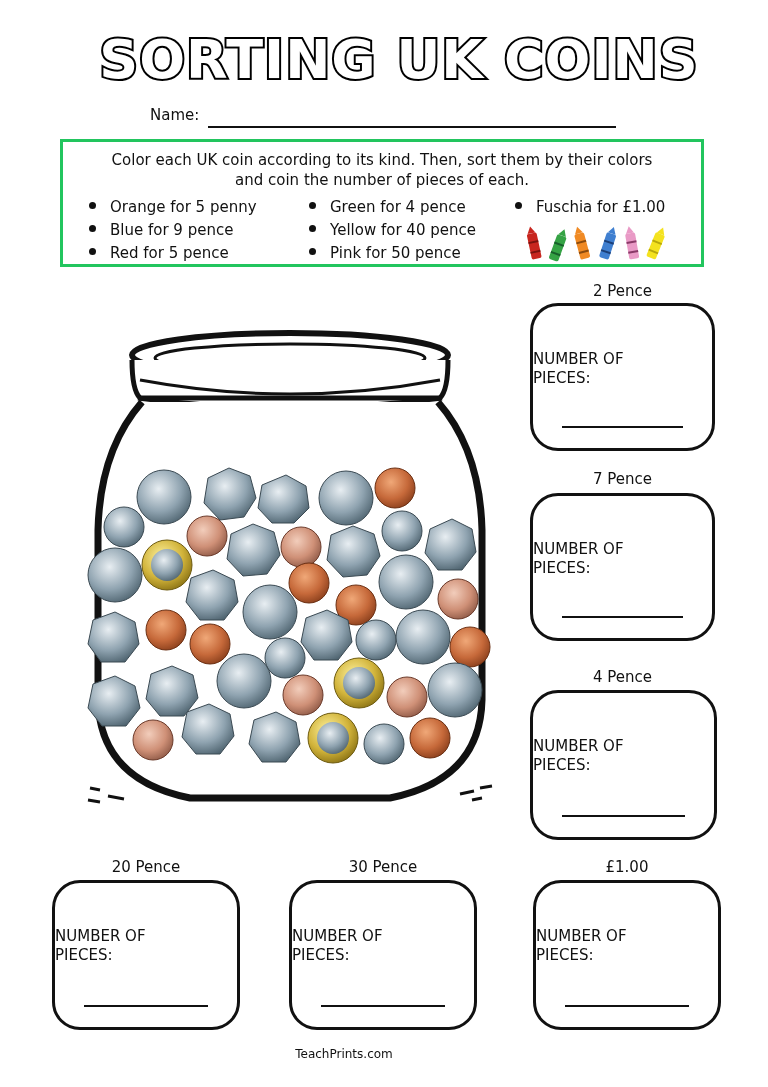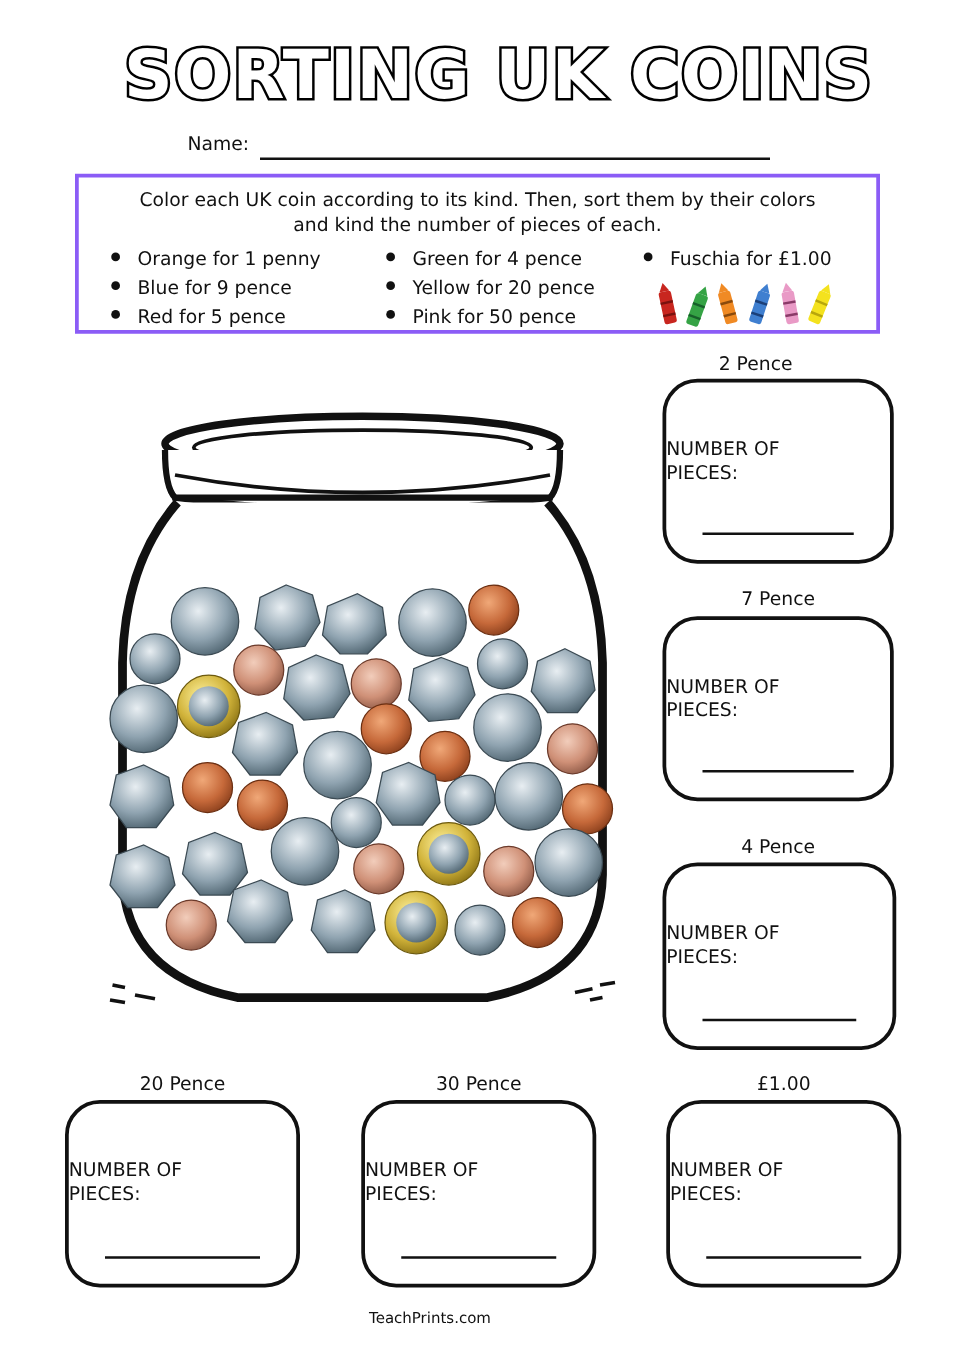--- a/index.html
+++ b/index.html
@@ -1,20 +1,20 @@
 <!DOCTYPE html>
 <html><head>
 <meta charset="utf-8">
 <style>
   html, body { margin:0; padding:0; background:#fff; }
   body { width:768px; height:1087px; position:relative; overflow:hidden; font-family:"DejaVu Sans", sans-serif; color:#111; }
   .title { position:absolute; left:15px; width:768px; top:28px; text-align:center; font-family:"DejaVu Sans", sans-serif; font-weight:bold; font-size:54px; letter-spacing:1px; color:#fff; -webkit-text-stroke:4px #000; paint-order:stroke fill; }
   .name-row { position:absolute; top:106px; left:150px; font-size:15px; }
   .name-line { position:absolute; top:126px; left:208px; width:408px; border-bottom:2px solid #111; }
-  .instr { position:absolute; left:60px; top:139px; width:644px; height:128px; border:3px solid #8b5cf6; box-sizing:border-box; }
+  .instr { position:absolute; left:60px; top:139px; width:644px; height:128px; border:3px solid #22c55e; box-sizing:border-box; }
   .instr-text { position:absolute; top:8px; left:0; width:100%; text-align:center; font-size:15px; line-height:20px; }
   .legend-item { position:absolute; font-size:15px; }
   .legend-item .dot { display:inline-block; width:7px; height:7px; border-radius:50%; background:#111; margin-right:14px; vertical-align:middle; position:relative; top:-2px; }
   .crayons { position:absolute; left:463px; top:83px; width:150px; height:40px; }
   .box-label { position:absolute; text-align:center; font-size:15px; }
   .box { position:absolute; border:3px solid #111; border-radius:28px; box-sizing:border-box; }
   .box .lbl { position:absolute; left:0; width:100%; top:44px; font-size:15px; line-height:19px; }
   .box .ans { position:absolute; left:16%; width:68%; bottom:20px; border-bottom:2px solid #111; }
   .footer { position:absolute; top:1047px; left:0; width:688px; text-align:center; font-size:12px; }
   .jar { position:absolute; left:80px; top:310px; }
@@ -23,27 +23,27 @@
 <body>
 
 <div class="title">SORTING UK COINS</div>
 
 <div class="name-row">Name:</div>
 <div class="name-line"></div>
 
 <div class="instr">
   <div class="instr-text">
     <div>Color each UK coin according to its kind. Then, sort them by their colors</div>
-    <div>and kind the number of pieces of each.</div>
+    <div>and coin the number of pieces of each.</div>
   </div>
-  <div class="legend-item" style="left:26px;top:56px"><span class="dot"></span><span>Orange for 1 penny</span></div>
+  <div class="legend-item" style="left:26px;top:56px"><span class="dot"></span><span>Orange for 5 penny</span></div>
   <div class="legend-item" style="left:26px;top:79px"><span class="dot"></span><span>Blue for 9 pence</span></div>
   <div class="legend-item" style="left:26px;top:102px"><span class="dot"></span><span>Red for 5 pence</span></div>
   <div class="legend-item" style="left:246px;top:56px"><span class="dot"></span><span>Green for 4 pence</span></div>
-  <div class="legend-item" style="left:246px;top:79px"><span class="dot"></span><span>Yellow for 20 pence</span></div>
+  <div class="legend-item" style="left:246px;top:79px"><span class="dot"></span><span>Yellow for 40 pence</span></div>
   <div class="legend-item" style="left:246px;top:102px"><span class="dot"></span><span>Pink for 50 pence</span></div>
   <div class="legend-item" style="left:452px;top:56px"><span class="dot"></span><span>Fuschia for £1.00</span></div>
 
   <svg class="crayons" viewBox="0 0 150 40">
     <g transform="translate(8,20) rotate(-12)">
         <rect x="-5" y="-12" width="10" height="26" rx="2" fill="#c8261f"></rect>
         <polygon points="-4,-12 4,-12 0,-19" fill="#c8261f"></polygon>
         <rect x="-5" y="-4" width="10" height="2" fill="#7a120e"></rect>
         <rect x="-5" y="6" width="10" height="2" fill="#7a120e"></rect>
       </g>
@@ -155,21 +155,21 @@
     <circle cx="73" cy="430" r="20" fill="url(#pinkcopper)" stroke="#6b3a2a"></circle>
     <polygon points="129,394 150,404 154,426 140,444 116,444 102,427 107,402" fill="url(#silver)" stroke="#3b4a53"></polygon>
     <polygon points="196,402 216,412 220,434 206,452 182,452 169,434 174,410" fill="url(#silver)" stroke="#3b4a53"></polygon>
     <circle cx="253" cy="428" r="25" fill="url(#gold)" stroke="#6d5a0e"></circle>
     <circle cx="253" cy="428" r="16" fill="url(#silver)"></circle>
     <circle cx="304" cy="434" r="20" fill="url(#silver)" stroke="#3b4a53"></circle>
     <circle cx="350" cy="428" r="20" fill="url(#copper)" stroke="#6b2f12"></circle>
   </g>
 </svg>
 
-<div class="box-label" style="left:512px;top:282px;width:185px">2 Pence</div>
+<div class="box-label" style="left:530px;top:282px;width:185px">2 Pence</div>
 <div class="box" style="left:530px;top:303px;width:185px;height:148px">
   <div class="lbl">
       <div>NUMBER OF</div>
       <div>PIECES:</div>
     </div>
   <div class="ans"></div>
 </div>
 
 <div class="box-label" style="left:530px;top:470px;width:185px">7 Pence</div>
 <div class="box" style="left:530px;top:493px;width:185px;height:148px">

